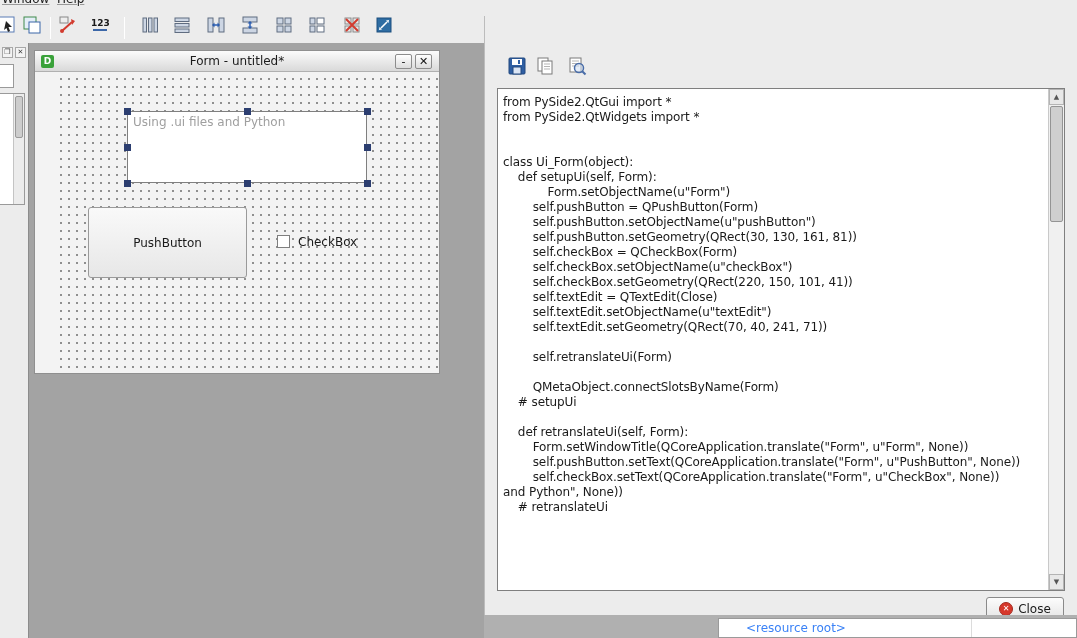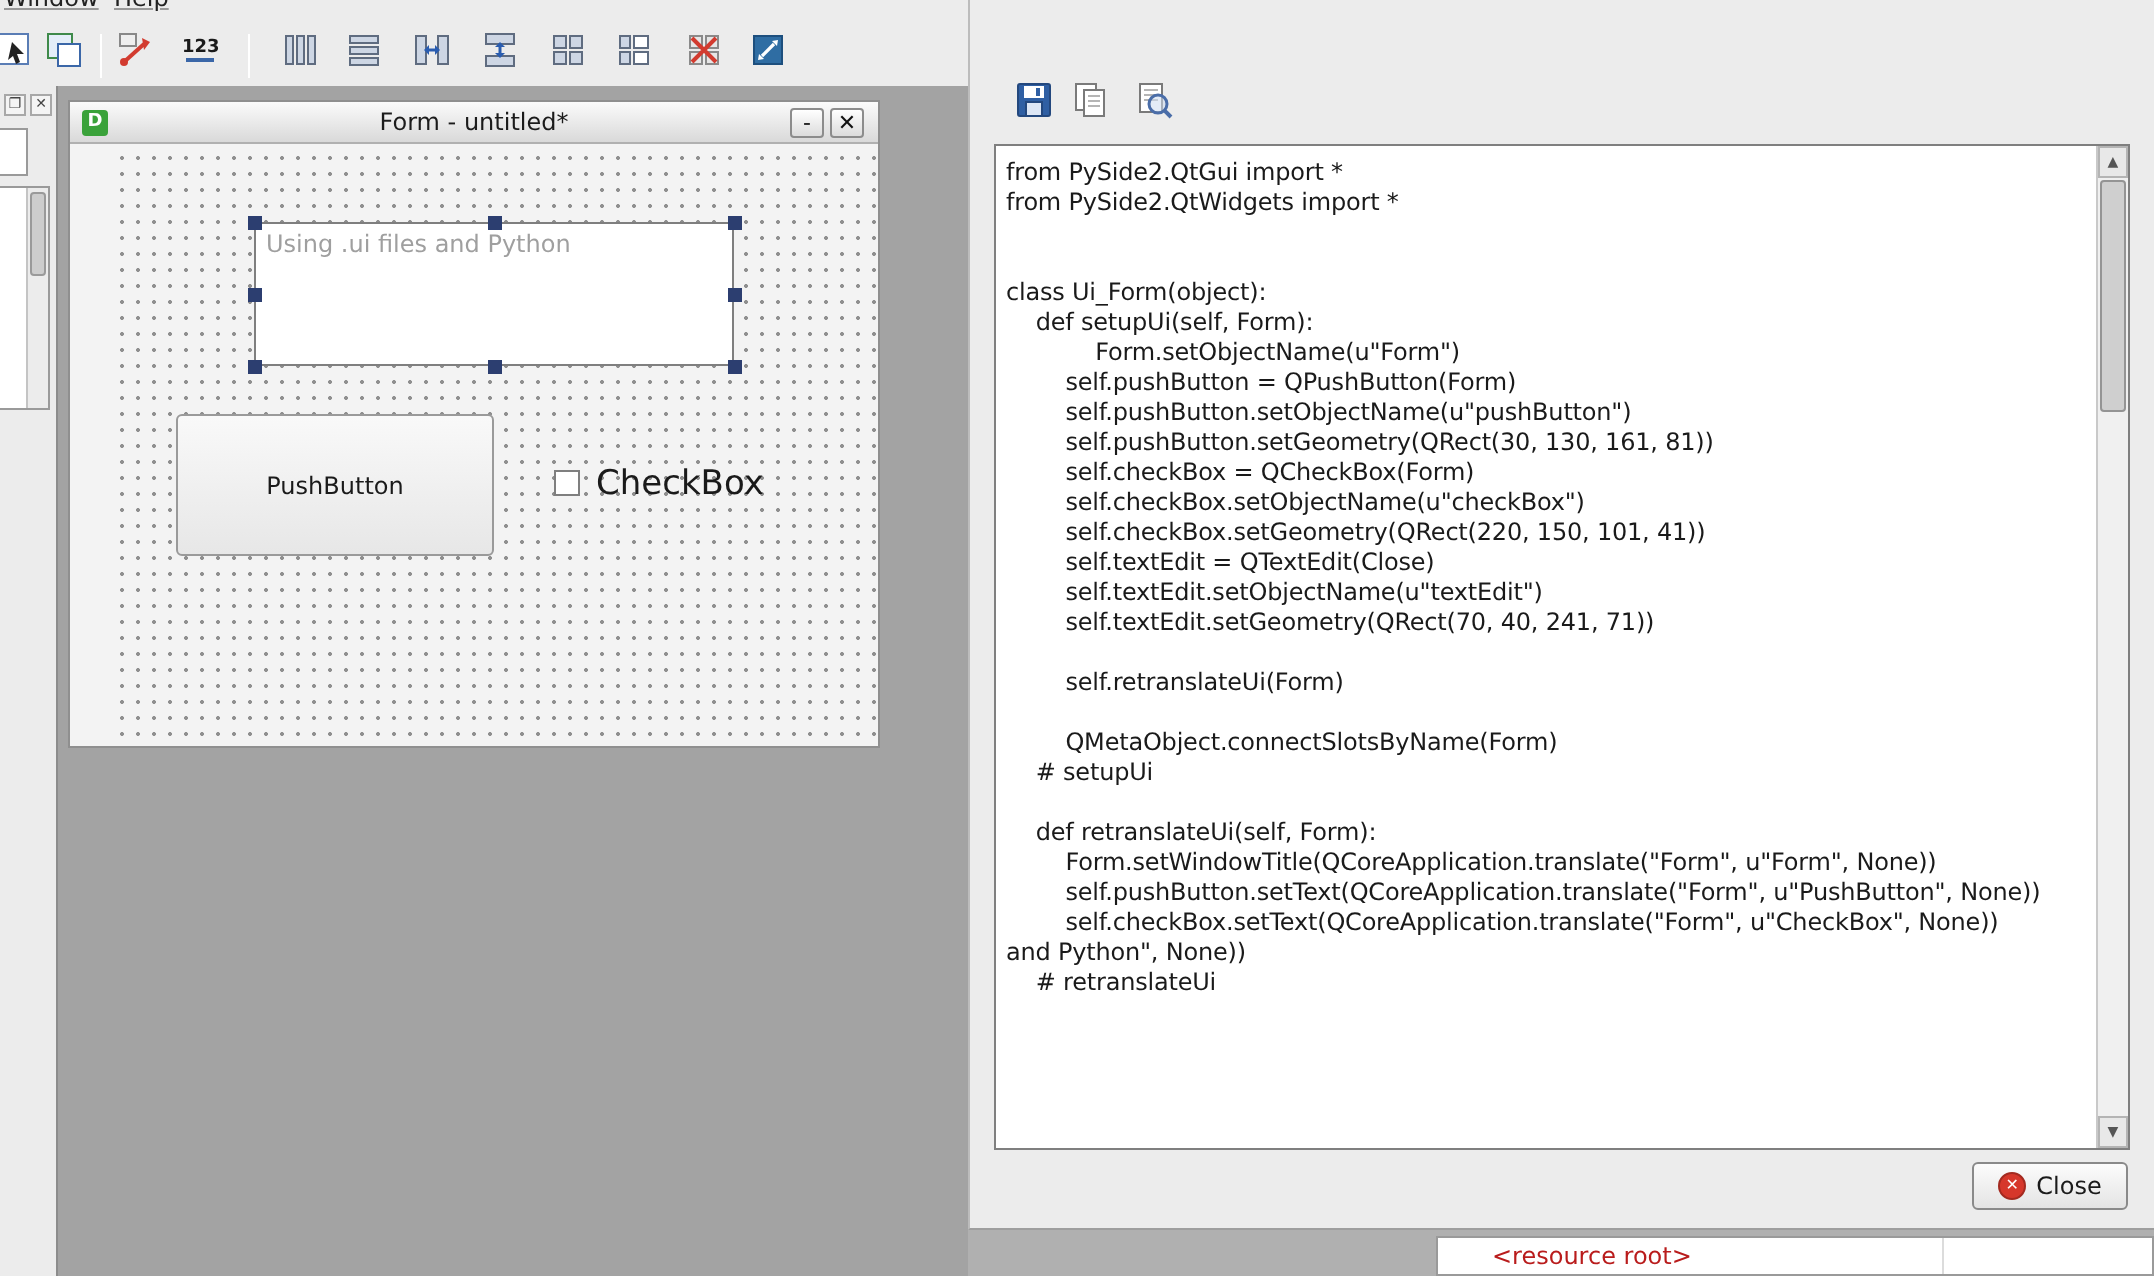--- a/index.html
+++ b/index.html
@@ -35,38 +35,38 @@
   .win-btn { position:absolute; top:3px; width:17px; height:15px; border:1px solid #8c8c8c; border-radius:2px; background:linear-gradient(#ffffff,#dcdcdc); font-size:11px; line-height:13px; text-align:center; color:#111; }
   .win-btn.close { font-weight:bold; }
   .form-body { position:absolute; left:0; top:21px; right:0; bottom:0; background-color:#f3f3f3;
                background-image:radial-gradient(circle,#8f8f8f 0.9px,rgba(0,0,0,0) 1.1px);
                background-size:8px 8px; background-position:3px 3px;margin-left:19px; }
   .textedit { position:absolute; background:#fff; border:1px solid #7f7f7f; }
   .placeholder { color:#9f9f9f; font-size:12px; padding:3px 5px; }
   .handle { position:absolute; width:7px; height:7px; background:#2c3e70; }
   .qbutton { position:absolute; background:linear-gradient(#f9f9f9,#e7e7e7); border:1px solid #9a9a9a; border-radius:3px; display:flex; align-items:center; justify-content:center; font-size:12px; color:#1a1a1a; }
   .checkbox-indicator { position:absolute; width:13px; height:13px; background:#fff; border:1px solid #7f7f7f; }
-  .checkbox-label { position:absolute; font-size:17px; color:#1a1a1a; line-height:13px; }
-
-  
-  .code-dialog { position:absolute; left:484px; top:0; width:593px; height:615px; background:#ececec; border-left:1px solid #bcbcbc; border-bottom:1px solid #9e9e9e; }
+  .checkbox-label { position:absolute; font-size:12px; color:#1a1a1a; line-height:13px; }
+
+  
+  .code-dialog { position:absolute; left:484px; top:16px; width:593px; height:615px; background:#ececec; border-left:1px solid #bcbcbc; border-bottom:1px solid #9e9e9e; }
   .dbtn { position:absolute; top:38px; width:24px; height:24px; display:flex; align-items:center; justify-content:center; }
   .code-view { position:absolute; left:12px; top:72px; width:568px; height:503px; background:#fff; border:1px solid #7f7f7f; }
   .code-text { position:absolute; left:0; top:0; right:16px; bottom:0; padding:6px 0 0 5px; overflow:hidden; }
   .code-line { white-space:pre; font-size:12px; line-height:15px; height:15px; color:#1a1a1a; letter-spacing:-0.1px; }
   .vscroll { position:absolute; right:0; top:0; bottom:0; width:16px; background:#f0f0f0; border-left:1px solid #c9c9c9; }
   .scroll-arrow { position:absolute; left:0; width:15px; height:16px; background:#e8e8e8; border:1px solid #b4b4b4; font-size:7px; line-height:14px; text-align:center; color:#555; }
   .scroll-thumb { position:absolute; left:1px; width:13px; top:17px; height:116px; background:#cfcfcf; border:1px solid #949494; border-radius:2px; }
   .close-btn { position:absolute; left:501px; top:581px; width:78px; height:24px; border:1px solid #8a8a8a; border-radius:3px; background:linear-gradient(#fcfcfc,#e4e4e4); display:flex; align-items:center; justify-content:center; gap:5px; font-size:12px; color:#1a1a1a; }
   .close-icon { width:14px; height:14px; border-radius:50%; background:#d6372b; border:1px solid #a32a20; color:#fff; font-size:8px; font-weight:bold; line-height:12px; text-align:center; }
 
   
   .bottom-strip { position:absolute; left:484px; top:615px; width:593px; height:23px; background:#b0b0b0; }
   .resource-box { position:absolute; left:718px; top:618px; width:359px; height:20px; background:#fff; border:1px solid #9a9a9a; }
-  .resource-label { position:absolute; left:27px; top:2px; font-size:12px; color:#b91c1c; }
+  .resource-label { position:absolute; left:27px; top:2px; font-size:12px; color:#3b82f6; }
   .resource-divider { position:absolute; left:252px; top:0; bottom:0; width:1px; background:#dcdcdc; }
 
   svg { display:block; }
 </style>
 </head>
 <body>
 
 <div id="screen">
 
   <div class="menubar">

